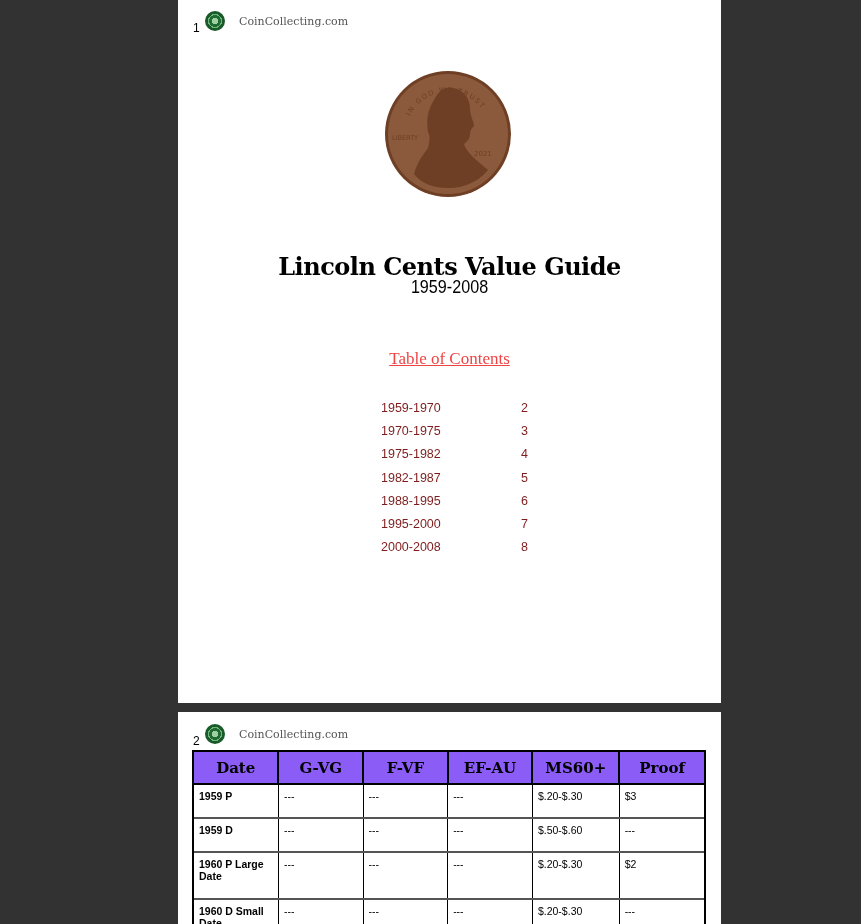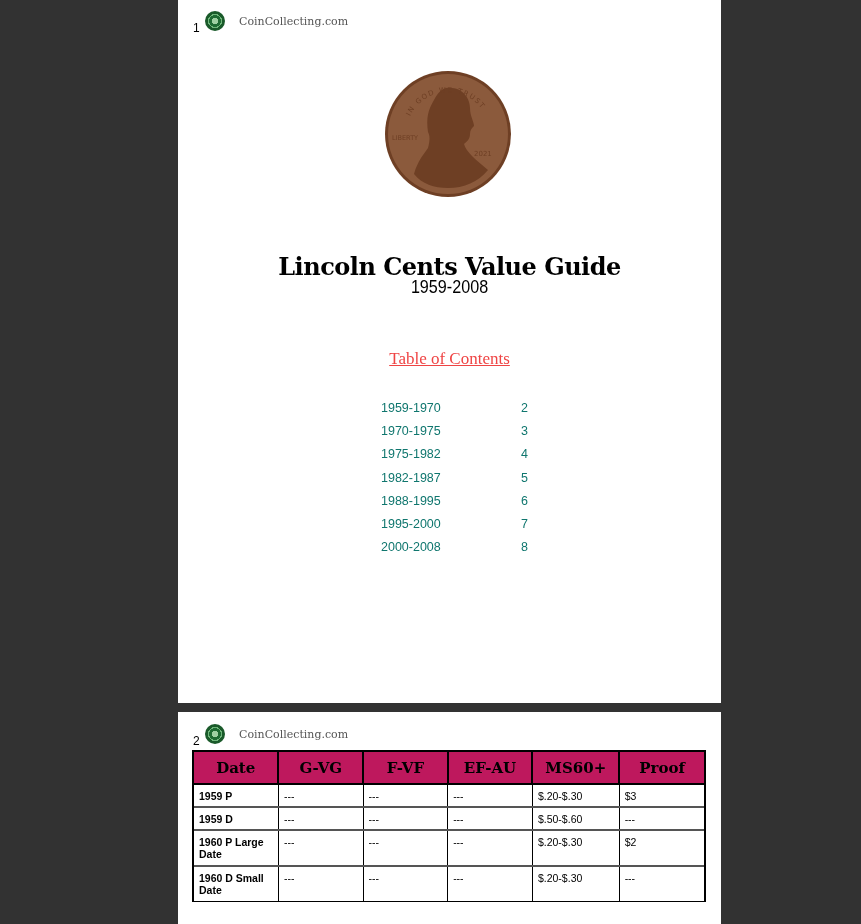--- a/index.html
+++ b/index.html
@@ -39,34 +39,34 @@
     font-family:"Liberation Sans", sans-serif; font-size:19px; color:#000;
     transform:scaleX(0.85);
   }
   .toc-heading {
     position:absolute; left:0; width:543px; top:349px; text-align:center;
     font-family:"Liberation Serif", serif; font-size:17px; color:#ef4444; text-decoration:underline;
   }
   .toc-list { position:absolute; left:203px; top:401px; width:150px; }
   .toc-row {
     display:flex; justify-content:space-between; height:23.2px;
-    font-size:12.5px; color:#0f766e; cursor:pointer;
+    font-size:12.5px; color:#7f1d1d; cursor:pointer;
   }
   .toc-row .pg { width:10px; text-align:left; }
   table.values {
     position:absolute; left:14px; top:38px; border-collapse:collapse; width:514px;
     font-family:"Liberation Sans", sans-serif;
   }
   table.values th {
-    background:#be185d; border:2px solid #000; height:29px;
+    background:#8b5cf6; border:2px solid #000; height:29px;
     font-family:"DejaVu Serif", "Liberation Serif", serif; font-size:15px; font-weight:bold; color:#000;
   }
   table.values td {
     border:1px solid #000; border-top:2px solid #555; font-size:10.5px; vertical-align:top;
-    padding:5px 5px 3px 5px; color:#000; line-height:12px;
+    padding:5px 5px 14px 5px; color:#000; line-height:12px;
   }
   table.values td:first-child { font-weight:bold; border-left:2px solid #000; }
   table.values td:last-child { border-right:2px solid #000; }
   .row-single td { height:13px; }
   .row-double td { height:26px; }
 </style>
 </head>
 <body>
 
 <div id="page1" class="page">

